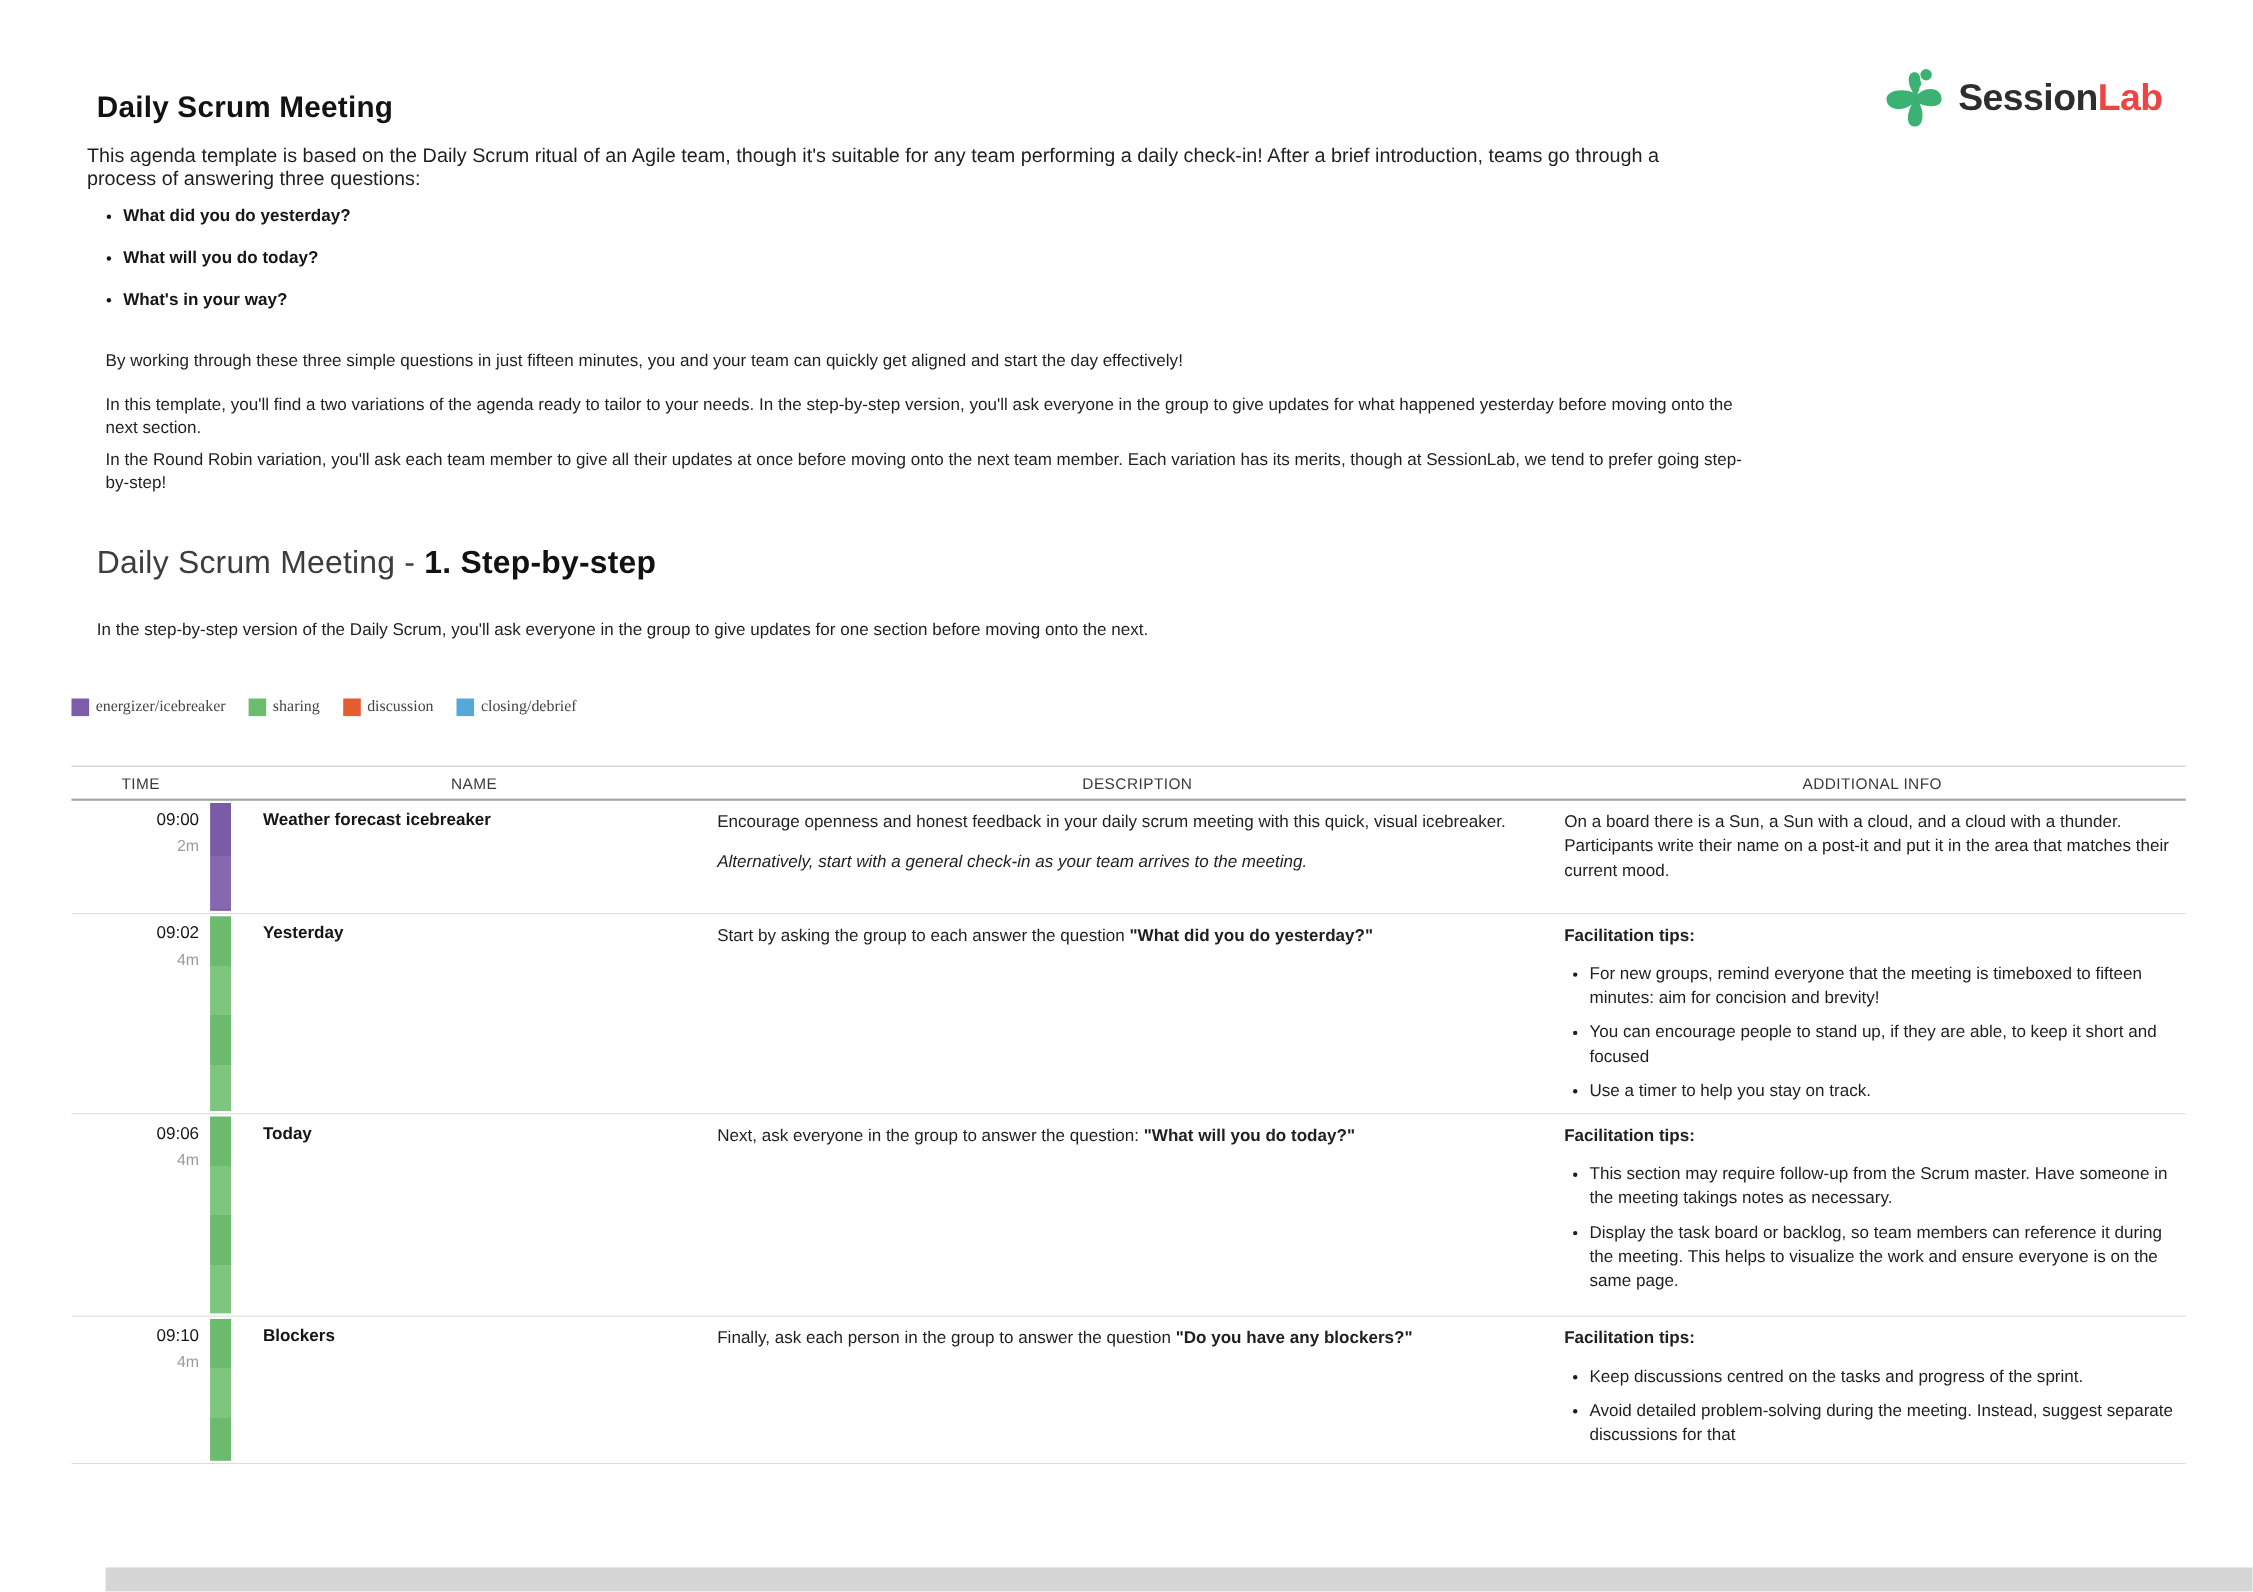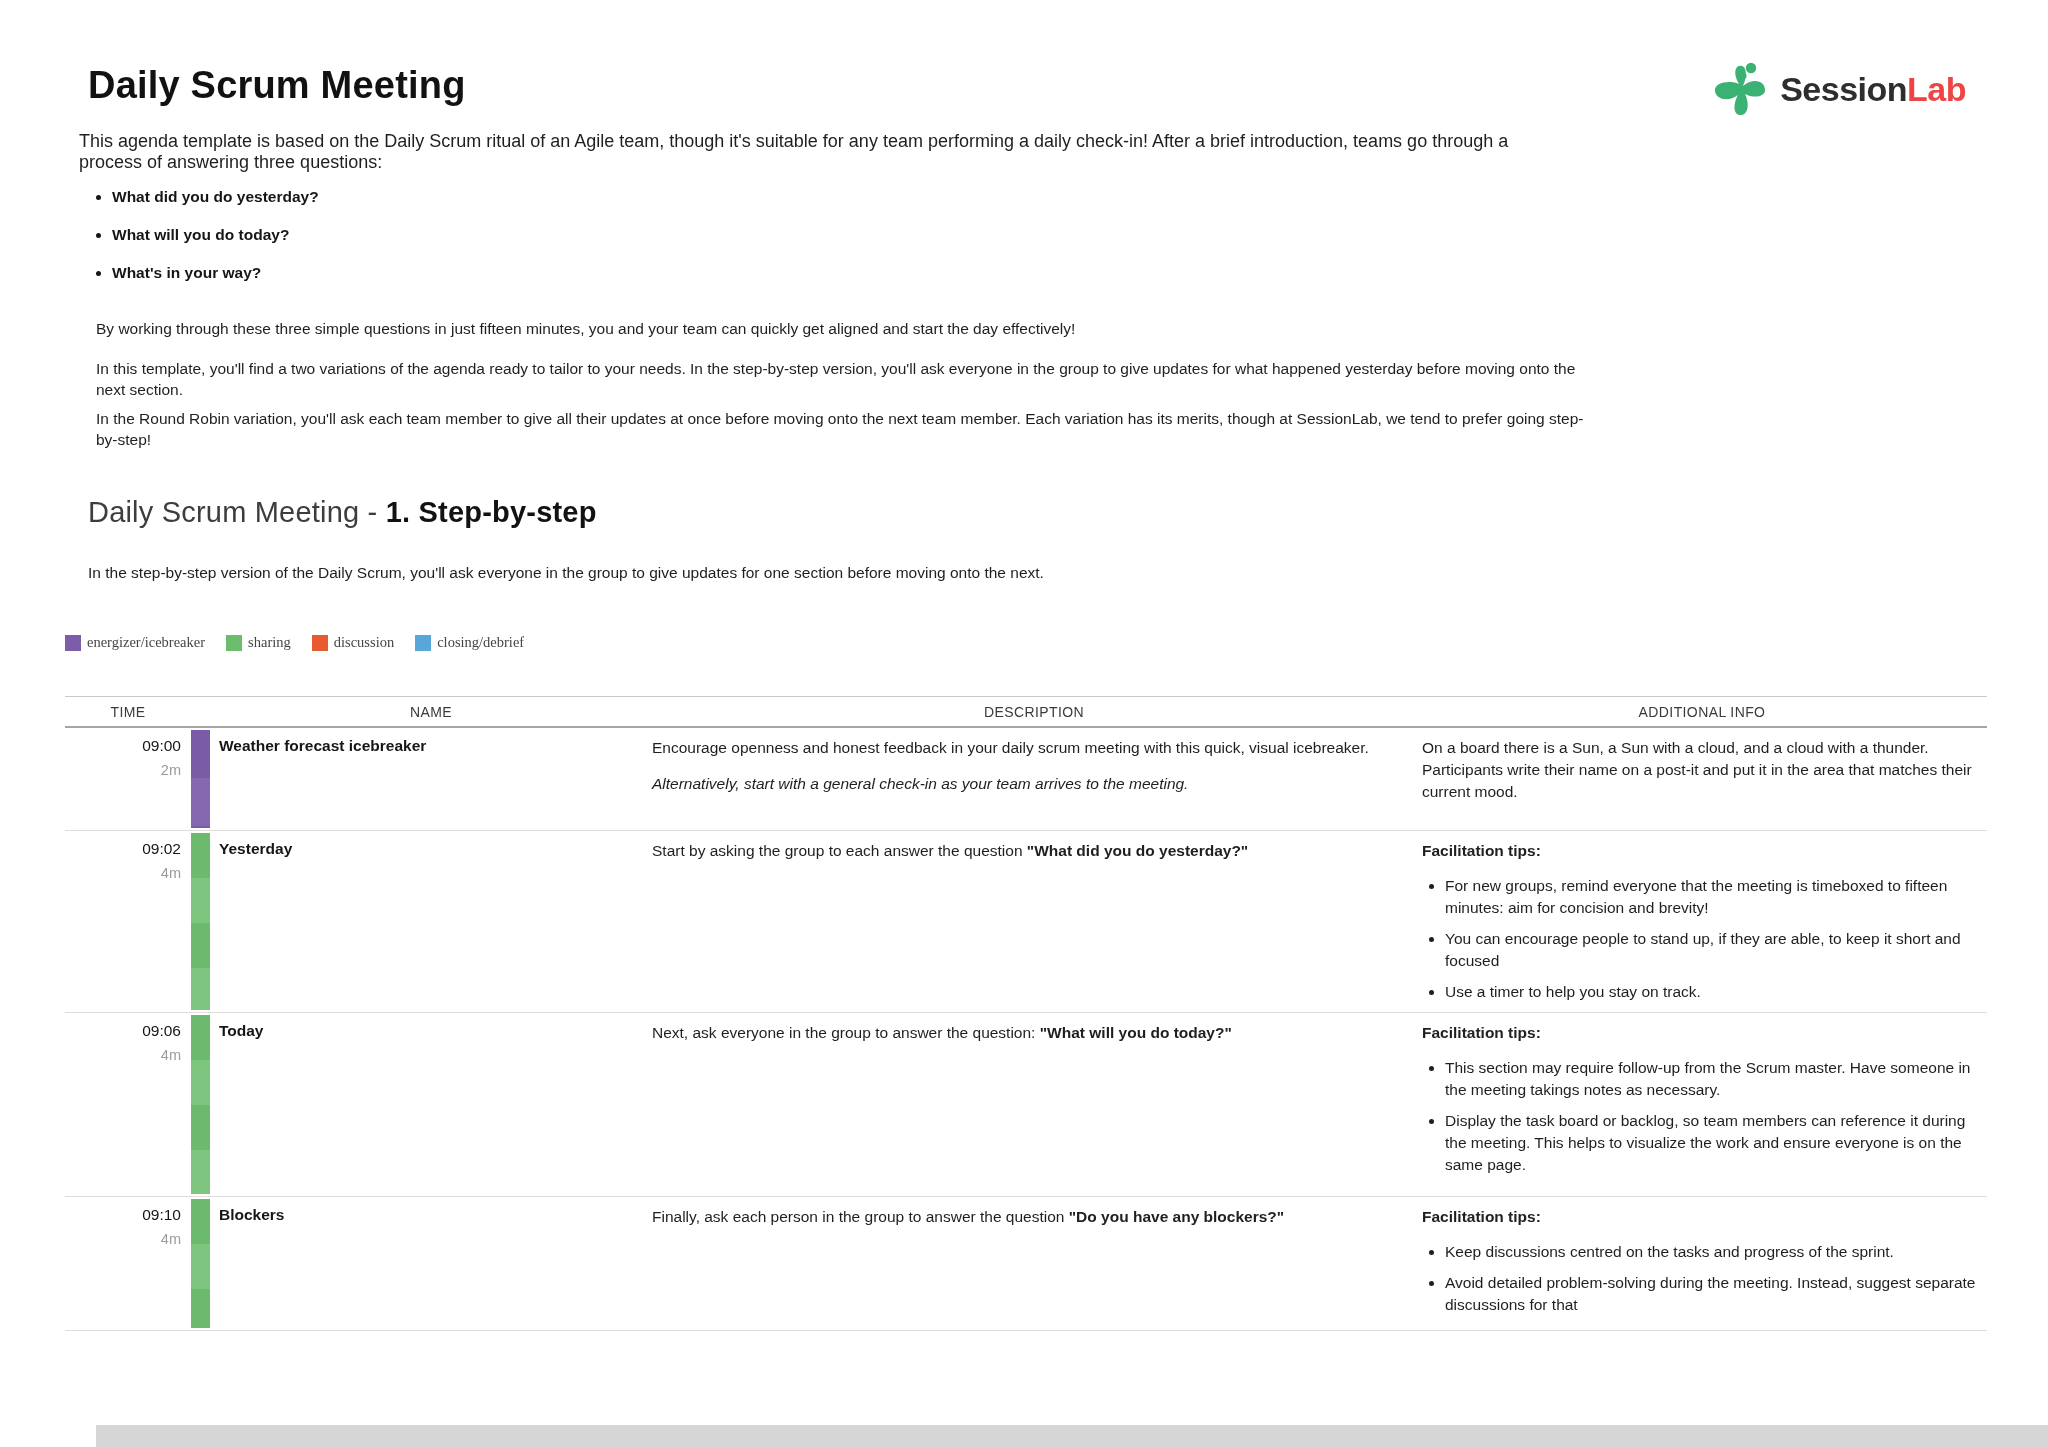--- a/index.html
+++ b/index.html
@@ -9,22 +9,22 @@
     position: relative;
     width: 2048px;
     height: 1447px;
     background: #ffffff;
     overflow: hidden;
   }
 
   
   .doc-title {
     position: absolute;
-    left: 88px; top: 64px;
-    font-size: 38px;
+    left: 88px; top: 82px;
+    font-size: 27px;
     font-weight: bold;
     color: #121212;
     letter-spacing: 0.2px;
   }
   .logo {
     position: absolute;
     right: 82px; top: 58px;
     display: flex;
     align-items: center;
     gap: 10px;
@@ -119,21 +119,21 @@
   .time-val { font-size: 15.5px; color: #161616; }
   .time-dur { font-size: 14.5px; color: #9b9b9b; margin-top: 7px; }
   .cell-bar { padding: 2px 0; }
   .bar { width: 19px; height: 100%; }
   .bar-purple {
     background: repeating-linear-gradient(to bottom, #7A5CA6 0 48px, #8668B0 48px 96px);
   }
   .bar-green {
     background: repeating-linear-gradient(to bottom, #6CBA6D 0 45px, #7EC57F 45px 90px);
   }
-  .cell-name { padding: 9px 10px 0 8px; font-size: 15.5px; font-weight: bold; color: #161616; }
+  .cell-name { padding: 9px 10px 0 28px; font-size: 15.5px; font-weight: bold; color: #161616; }
   .cell-desc { padding: 9px 40px 0 1px; font-size: 15.5px; line-height: 21px; }
   .cell-desc p + p { margin-top: 15px; font-style: italic; }
   .cell-desc strong { font-weight: bold; }
   .cell-addl { padding: 9px 4px 0 5px; font-size: 15.5px; line-height: 22px; }
   .tips-heading { font-weight: bold; font-size: 15.5px; margin-bottom: 13px; }
   .tips-list { list-style: disc; padding-left: 23px; }
   .tips-list li { margin-bottom: 9px; line-height: 22px; }
   .row-1 { min-height: 103px; }
   .row-2 { min-height: 182px; }
   .row-3 { min-height: 184px; }

